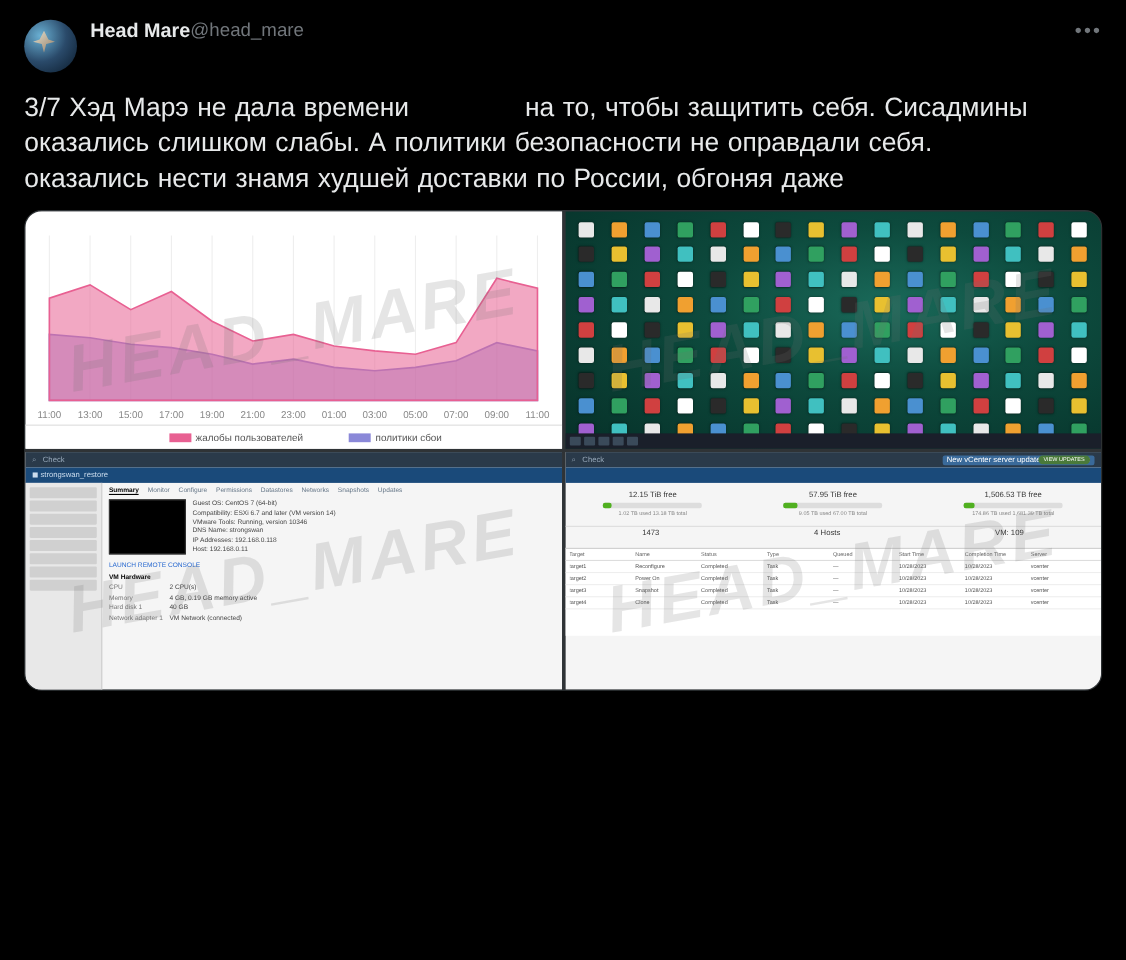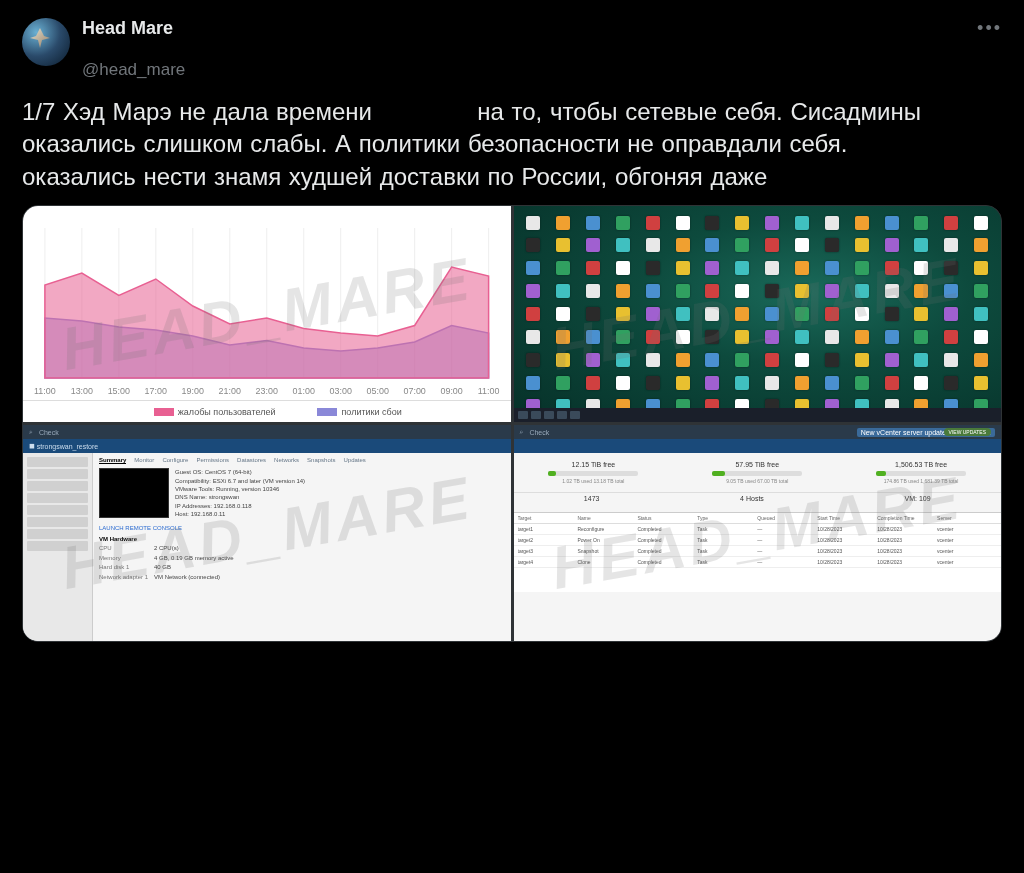--- a/index.html
+++ b/index.html
@@ -1,21 +1,21 @@
 <!DOCTYPE html>
 <html><head>
   <meta charset="utf-8">
   <style>
     * { margin: 0; padding: 0; box-sizing: border-box; }
     body { background: #000; font-family: -apple-system, Helvetica, Arial, sans-serif; width: 1024px; height: 873px; overflow: hidden; }
     .tweet { padding: 18px 22px; color: #e7e9ea; }
     .header { display: flex; align-items: flex-start; gap: 12px; margin-bottom: 16px; }
     .avatar { width: 48px; height: 48px; border-radius: 50%; background: radial-gradient(circle at 30% 30%, #6ab0d3 0%, #2a4a6a 50%, #0a1a2a 100%); flex-shrink: 0; position: relative; overflow: hidden; }
     .avatar::after { content: ''; position: absolute; left: 8px; top: 10px; width: 20px; height: 20px; background: linear-gradient(135deg, #f0e6d0 0%, #a08060 100%); clip-path: polygon(50% 0, 70% 40%, 100% 50%, 60% 60%, 50% 100%, 40% 60%, 0 50%, 30% 40%); opacity: 0.9; }
-    .name-block { display: flex; flex-direction: column; gap: 21px; }
+    .name-block { display: flex; flex-direction: row; }
     .display-name { font-weight: 700; font-size: 18px; color: #e7e9ea; }
     .handle { font-size: 17px; color: #71767b; }
     .more { margin-left: auto; color: #71767b; font-size: 18px; letter-spacing: 2px; cursor: pointer; }
     .body-text { font-size: 24px; line-height: 1.35; color: #e7e9ea; margin-bottom: 12px; word-spacing: 1px; }
     .gap { display: inline-block; width: 90px; }
     .media-grid { display: grid; grid-template-columns: 1fr 1fr; grid-template-rows: 216px 216px; gap: 3px; background: #2f3336; border: 1px solid #2f3336; border-radius: 16px; overflow: hidden; margin-top: 8px; }
     .pane { background: #fff; position: relative; overflow: hidden; }
     .wm { position: absolute; left: 50%; top: 50%; transform: translate(-50%, -50%) rotate(-10deg); font-size: 60px; font-weight: 900; color: rgba(110, 110, 110, 0.18); letter-spacing: 4px; pointer-events: none; white-space: nowrap; font-style: italic; z-index: 50; }
     
     .chart-svg { width: 100%; height: 100%; }
@@ -66,23 +66,23 @@
   <div class="header">
     <div class="avatar"></div>
     <div class="name-block">
       <div class="display-name">Head Mare</div>
       <div class="handle">@head_mare</div>
     </div>
     <div class="more">•••</div>
   </div>
 
   <div class="body-text">
-    <span>1/7 Хэд Марэ не дала времени</span>
+    <span>3/7 Хэд Марэ не дала времени</span>
     <span class="gap"></span>
-    <span>на то, чтобы сетевые себя. Сисадмины оказались слишком слабы. А политики безопасности не оправдали себя.</span>
+    <span>на то, чтобы защитить себя. Сисадмины оказались слишком слабы. А политики безопасности не оправдали себя.</span>
     <span class="gap"></span>
     <span>оказались нести знамя худшей доставки по России, обгоняя даже</span>
   </div>
 
   <div class="media-grid">
 
     <div class="pane">
       <svg class="chart-svg" viewBox="0 0 490 216" preserveAspectRatio="none">
         <g id="chart-g">
             <line x1="22" y1="22" x2="22" y2="172" stroke="#eee"></line>

